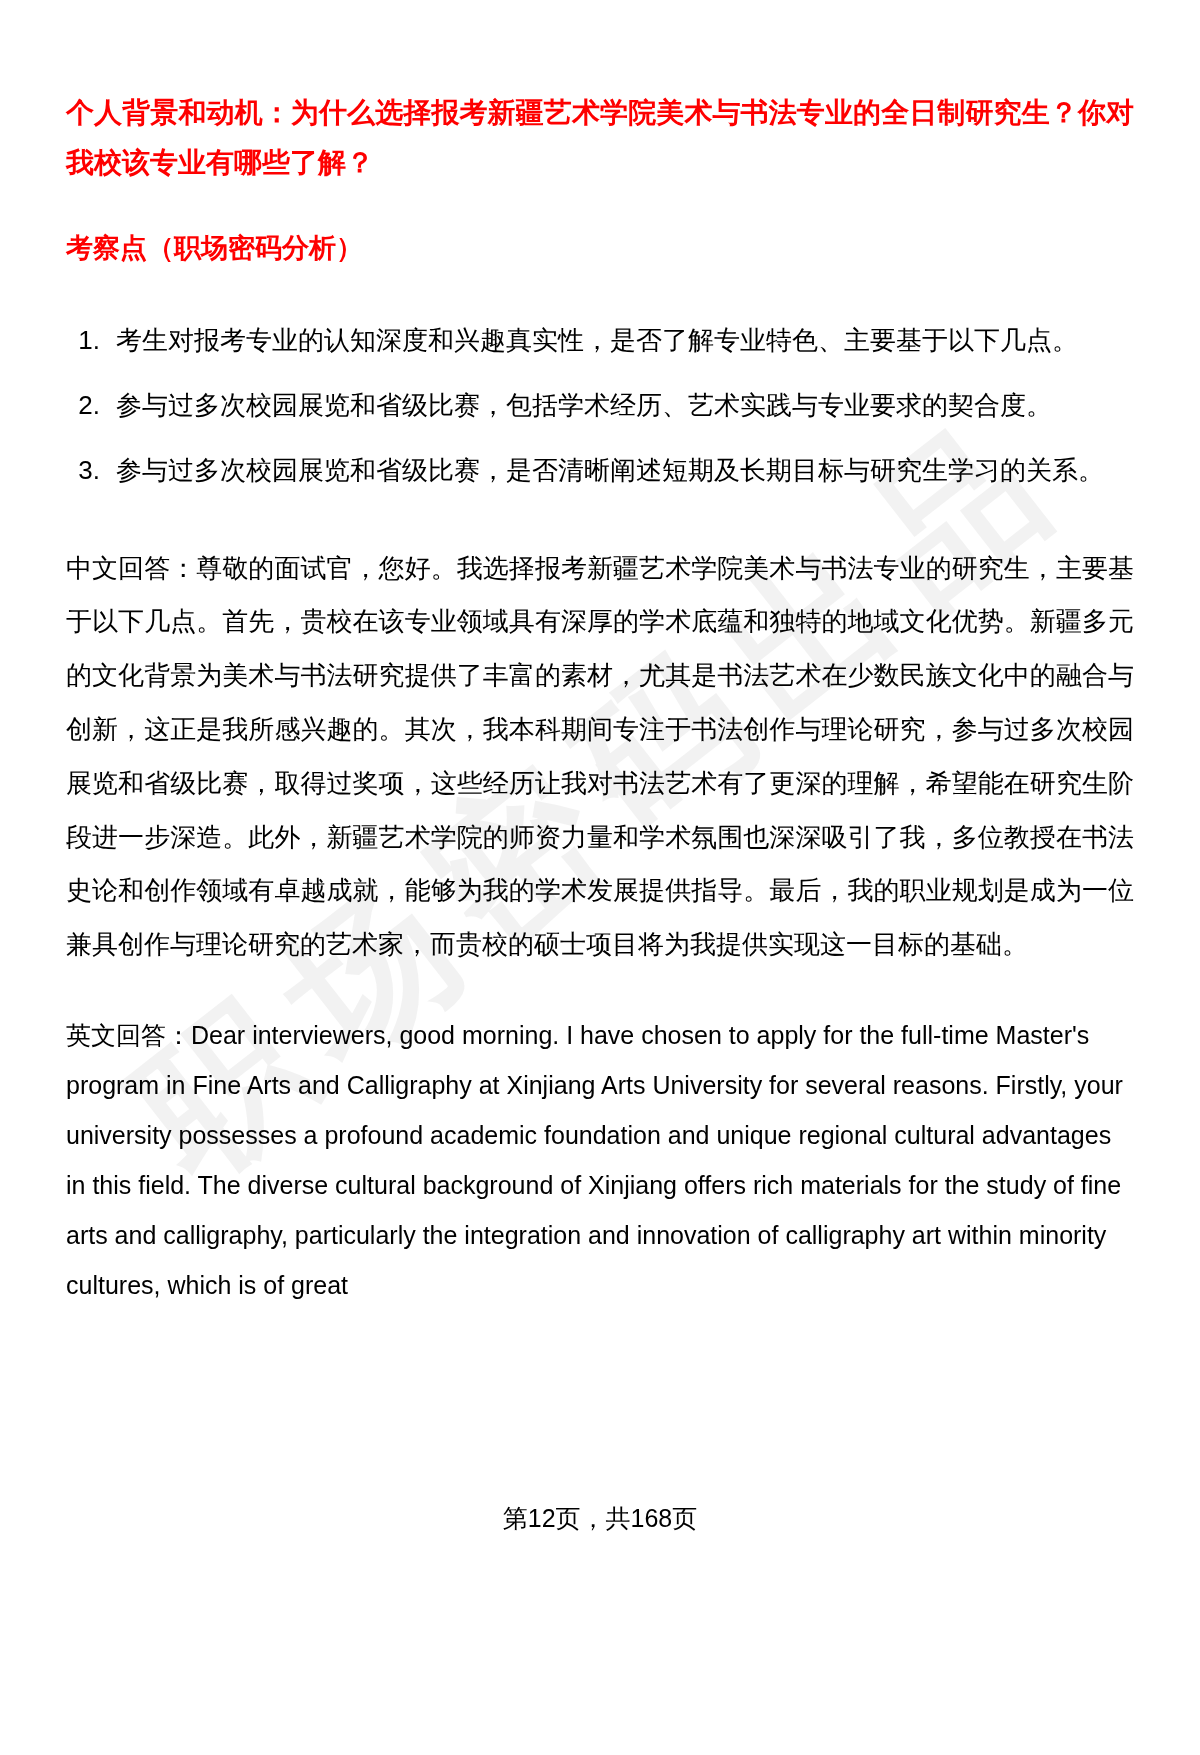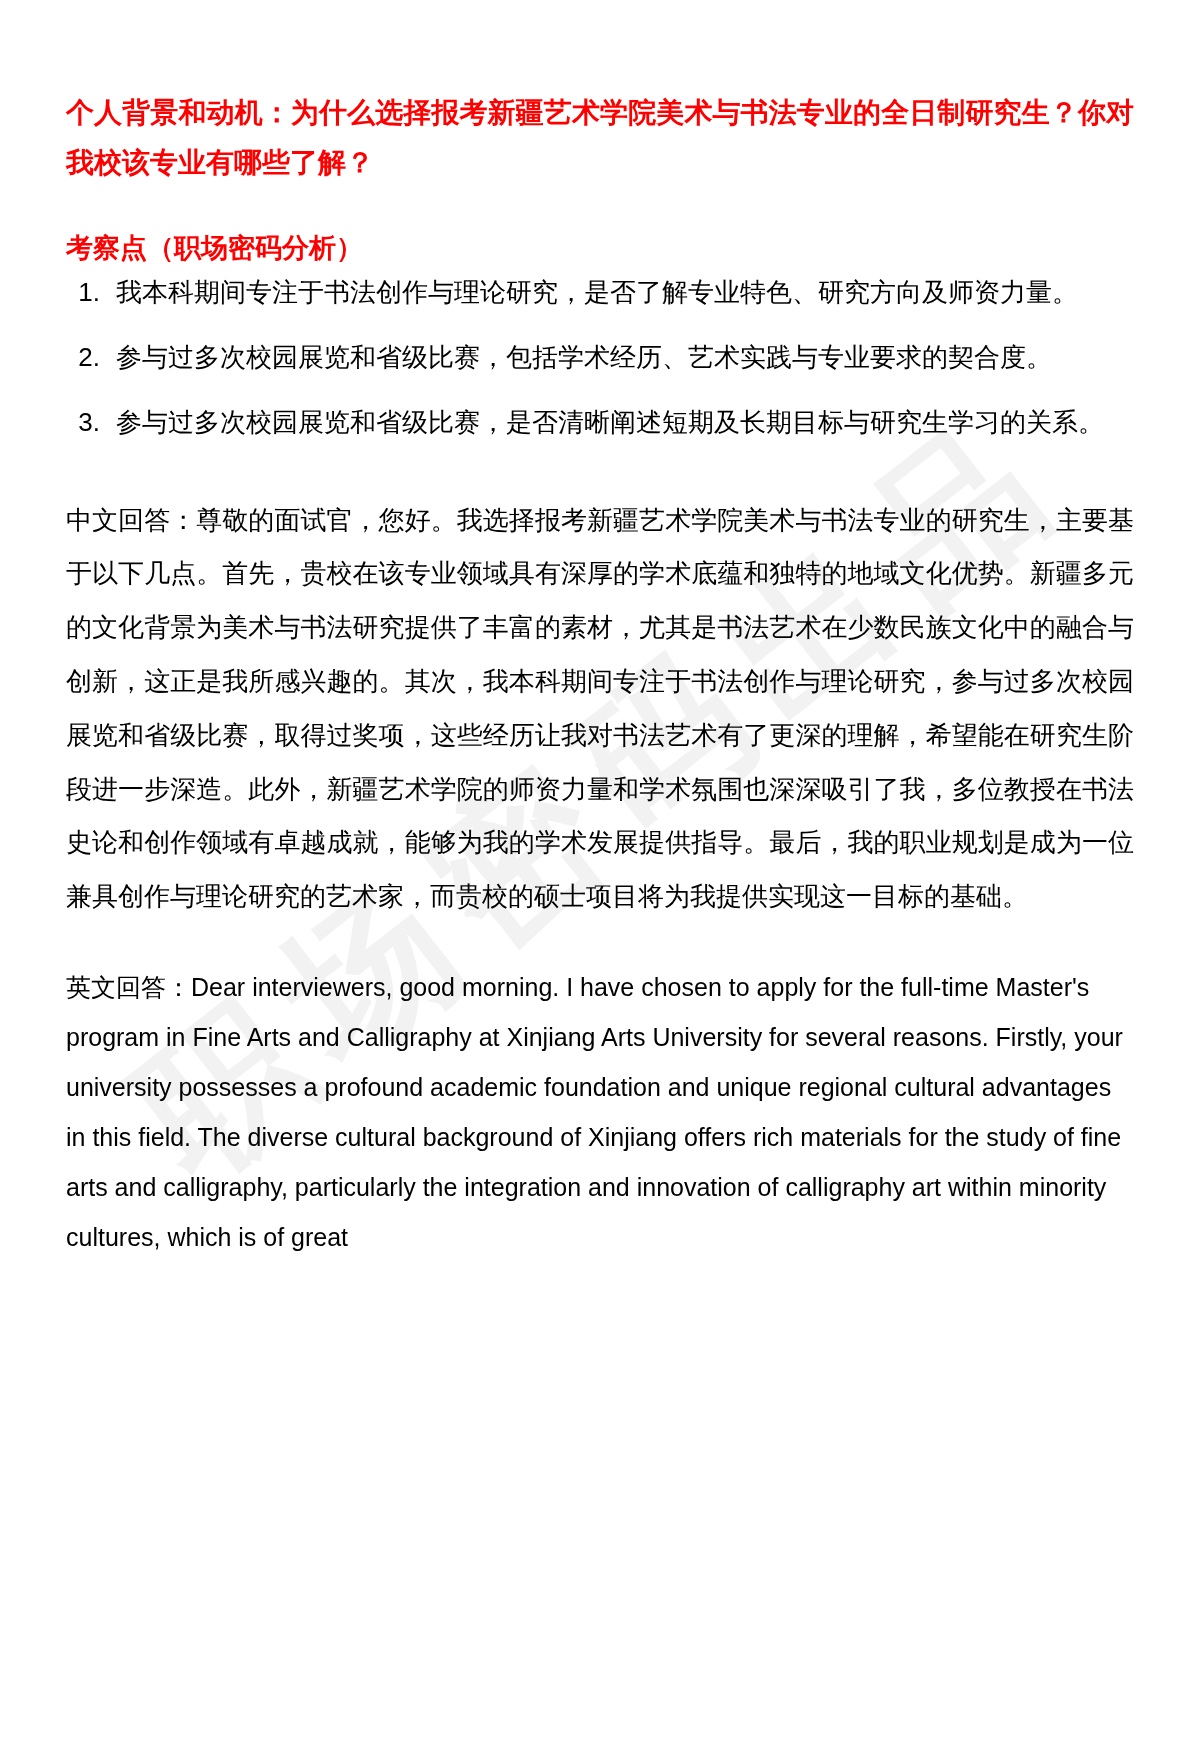--- a/index.html
+++ b/index.html
@@ -38,20 +38,21 @@
     font-weight: bold;
     font-size: 28px;
     line-height: 1.78;
     margin-bottom: 42px;
     text-align: justify;
   }
   .section-heading {
     color: #fe0000;
     font-weight: bold;
     font-size: 27px;
+    margin-bottom: 48px;
   }
   .points { margin-bottom: 44px; }
   .point {
     display: flex;
     font-size: 26px;
     line-height: 2.05;
     margin-bottom: 12px;
   }
   .point-num {
     flex: none;
@@ -91,21 +92,21 @@
 
   <div class="content">
 
     <div class="title">个人背景和动机：为什么选择报考新疆艺术学院美术与书法专业的全日制研究生？你对我校该专业有哪些了解？</div>
 
     <div class="section-heading">考察点（职场密码分析）</div>
 
     <div class="points">
       <div class="point">
         <span class="point-num">1.</span>
-        <span class="point-text">我本科期间专注于书法创作与理论研究，是否了解专业特色、研究方向及师资力量。</span>
+        <span class="point-text">考生对报考专业的认知深度和兴趣真实性，是否了解专业特色、主要基于以下几点。</span>
       </div>
       <div class="point">
         <span class="point-num">2.</span>
         <span class="point-text">参与过多次校园展览和省级比赛，包括学术经历、艺术实践与专业要求的契合度。</span>
       </div>
       <div class="point">
         <span class="point-num">3.</span>
         <span class="point-text">参与过多次校园展览和省级比赛，是否清晰阐述短期及长期目标与研究生学习的关系。</span>
       </div>
     </div>
@@ -113,14 +114,15 @@
     <div class="para">
       <span class="para-label">中文回答：</span><span>尊敬的面试官，您好。我选择报考新疆艺术学院美术与书法专业的研究生，主要基于以下几点。首先，贵校在该专业领域具有深厚的学术底蕴和独特的地域文化优势。新疆多元的文化背景为美术与书法研究提供了丰富的素材，尤其是书法艺术在少数民族文化中的融合与创新，这正是我所感兴趣的。其次，我本科期间专注于书法创作与理论研究，参与过多次校园展览和省级比赛，取得过奖项，这些经历让我对书法艺术有了更深的理解，希望能在研究生阶段进一步深造。此外，新疆艺术学院的师资力量和学术氛围也深深吸引了我，多位教授在书法史论和创作领域有卓越成就，能够为我的学术发展提供指导。最后，我的职业规划是成为一位兼具创作与理论研究的艺术家，而贵校的硕士项目将为我提供实现这一目标的基础。</span>
     </div>
 
     <div class="para para-en">
       <span class="para-label">英文回答：</span><span>Dear interviewers, good morning. I have chosen to apply for the full-time Master's program in Fine Arts and Calligraphy at Xinjiang Arts University for several reasons. Firstly, your university possesses a profound academic foundation and unique regional cultural advantages in this field. The diverse cultural background of Xinjiang offers rich materials for the study of fine arts and calligraphy, particularly the integration and innovation of calligraphy art within minority cultures, which is of great</span>
     </div>
 
   </div>
 
+  <div class="footer">第12页，共168页</div>
 
 </div>
 
 </body></html>

